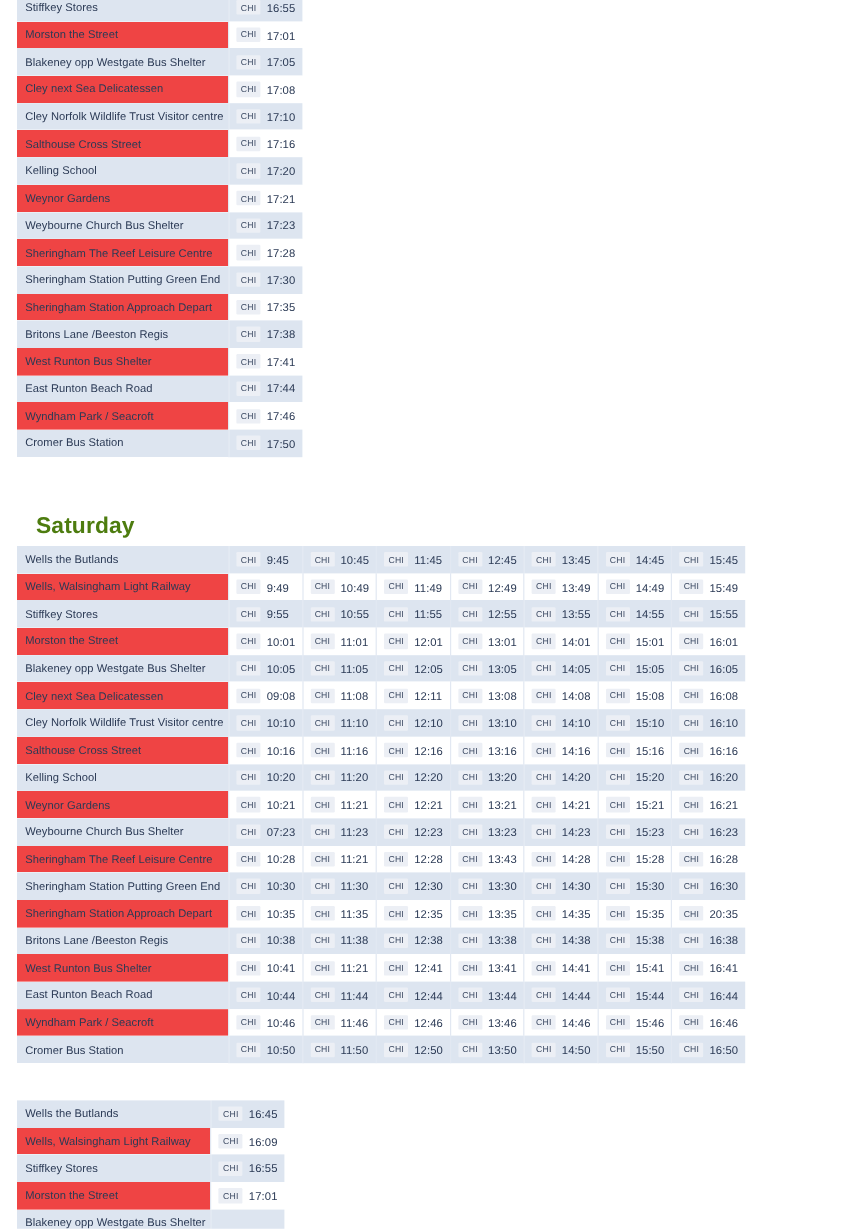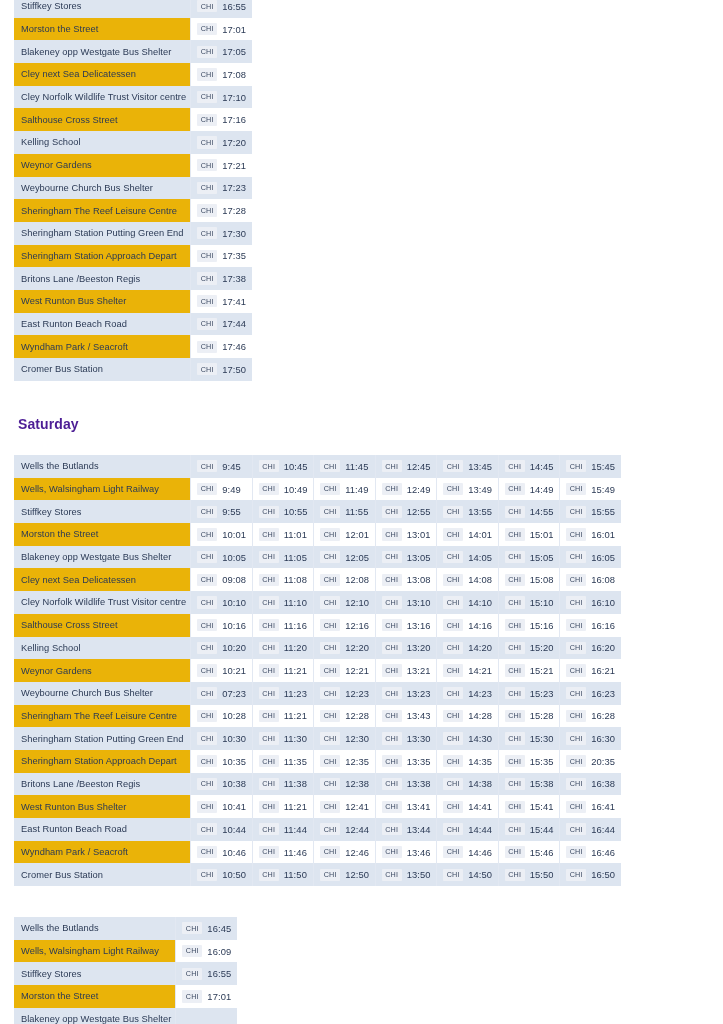--- a/index.html
+++ b/index.html
@@ -38,21 +38,21 @@
     border-right: 1px solid #e2e8f2;
     height: 22.7px;
     box-sizing: border-box;
   }
   .tt td:last-child { border-right: none; }
 
   .tt tr.odd  td { background: #dde5f0; }
   .tt tr.even td { background: #ffffff; }
 
   .tt tr.odd  td.stop { background: #dde5f0; }
-  .tt tr.even td.stop { background: #eab308; }
+  .tt tr.even td.stop { background: #ef4444; }
 
   td.stop {
     width: 155px;
     padding-left: 7px;
     padding-right: 4px;
     color: #2b3a55;
     font-size: 9.3px;
     letter-spacing: 0.05px;
     white-space: nowrap;
     overflow: hidden;
@@ -85,24 +85,24 @@
   .hhmm {
     font-size: 9.4px;
     color: #2b3a55;
     letter-spacing: 0.1px;
     white-space: nowrap;
   }
   .blank .cellwrap { visibility: hidden; }
 
   
   h2.dayhead {
-    font-size: 14px;
+    font-size: 19px;
     font-weight: bold;
-    color: #4c1d95;
-    margin: 4px;
+    color: #4d7c0f;
+    margin: 16px;
     padding: 0;
     letter-spacing: 0.1px;
   }
 
   
   #table-evening-weekday { position: absolute; left: 14px; top: -5px; }
   #saturday-heading      { position: absolute; left: 14px; top: 412px; }
   #table-saturday        { position: absolute; left: 14px; top: 455px; }
   #table-saturday-late   { position: absolute; left: 14px; top: 917px; }
 </style>
@@ -508,21 +508,21 @@
           </td>
           <td class="time">
             <div class="cellwrap">
               <span class="chi">CHI</span>
               <span class="hhmm">11:08</span>
             </div>
           </td>
           <td class="time">
             <div class="cellwrap">
               <span class="chi">CHI</span>
-              <span class="hhmm">12:08</span>
+              <span class="hhmm">12:11</span>
             </div>
           </td>
           <td class="time">
             <div class="cellwrap">
               <span class="chi">CHI</span>
               <span class="hhmm">13:08</span>
             </div>
           </td>
           <td class="time">
             <div class="cellwrap">

